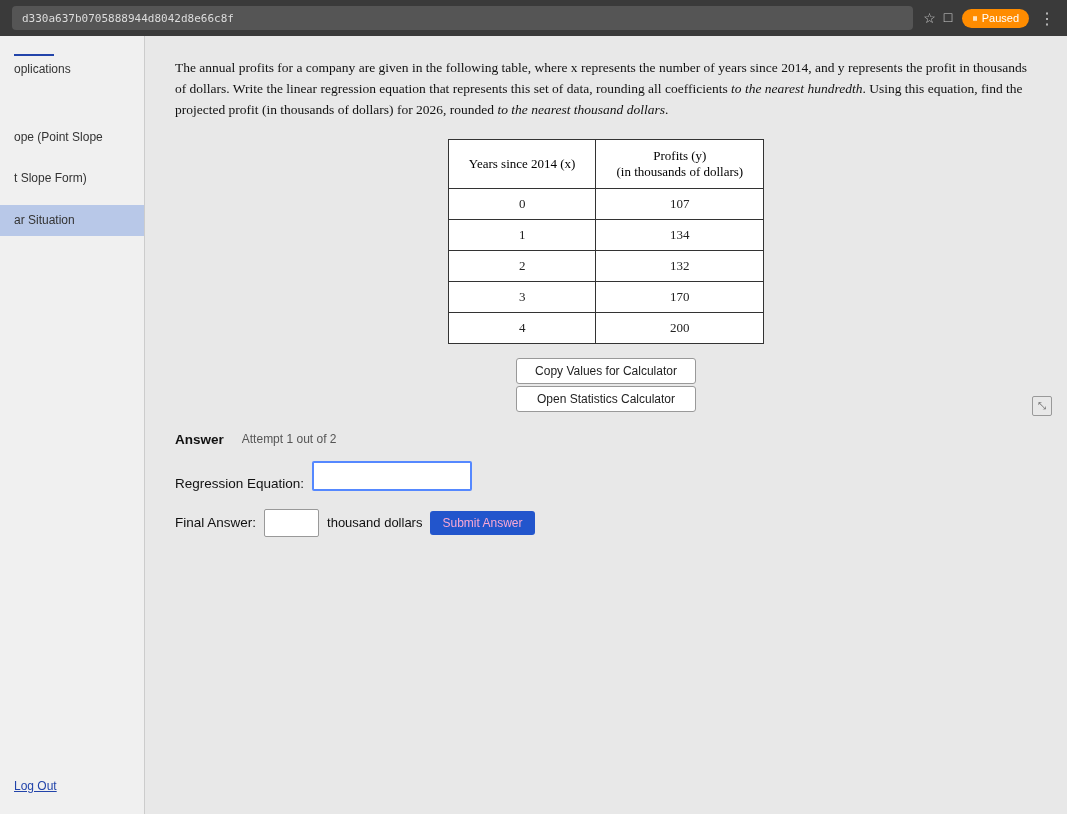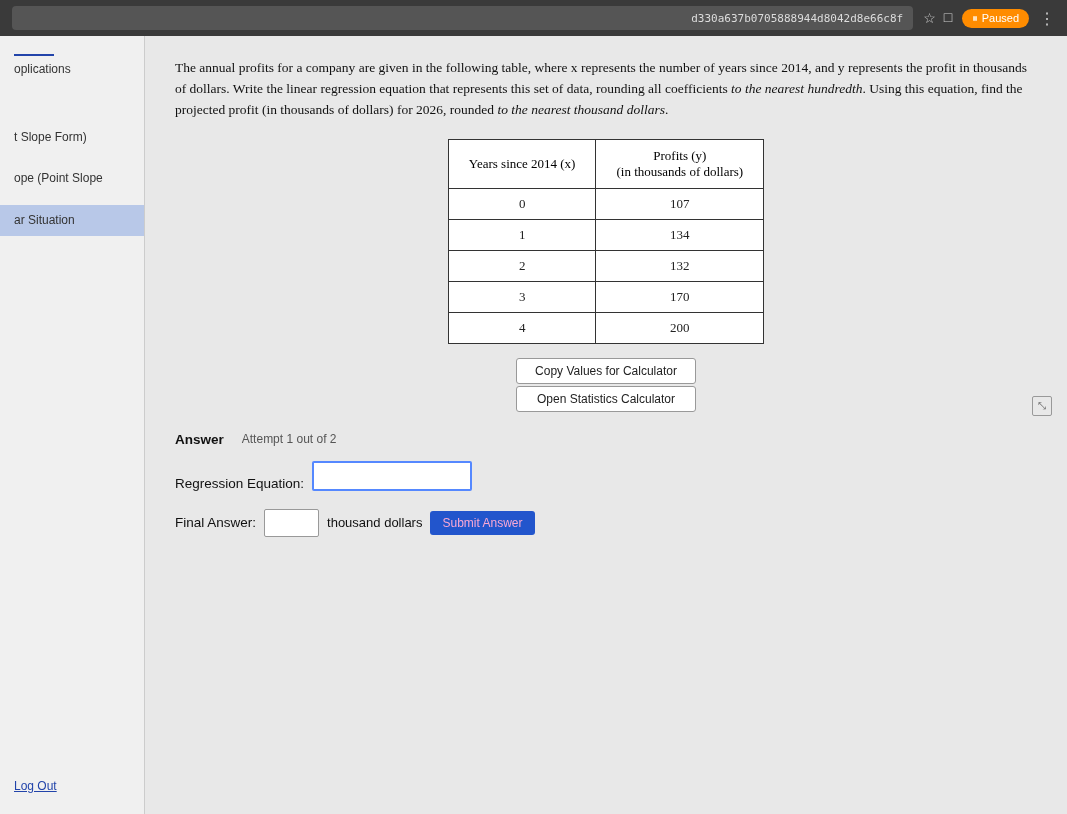--- a/index.html
+++ b/index.html
@@ -29,21 +29,20 @@
       background: #555;
       border-radius: 4px;
       height: 24px;
       flex: 1;
       display: flex;
       align-items: center;
       padding: 0 10px;
       color: #ddd;
       font-size: 11px;
       font-family: monospace;
-      justify-content: flex-end;
     }
 
     .browser-icons {
       display: flex;
       align-items: center;
       gap: 8px;
       color: #ccc;
       font-size: 14px;
     }
 
@@ -335,24 +334,24 @@
 </div>
 
 <div class="main-area">
 
   <div class="sidebar">
     <div class="sidebar-item has-line">
       <span>oplications</span>
     </div>
     <div class="sidebar-item"></div>
     <div class="sidebar-item">
+      <span>ope (Point Slope</span>
+    </div>
+    <div class="sidebar-item">
       <span>t Slope Form)</span>
-    </div>
-    <div class="sidebar-item">
-      <span>ope (Point Slope</span>
     </div>
     <div class="sidebar-item active">
       <span>ar Situation</span>
     </div>
 
     <div class="sidebar-bottom">
       <span class="log-out-link">Log Out</span>
     </div>
   </div>
 

